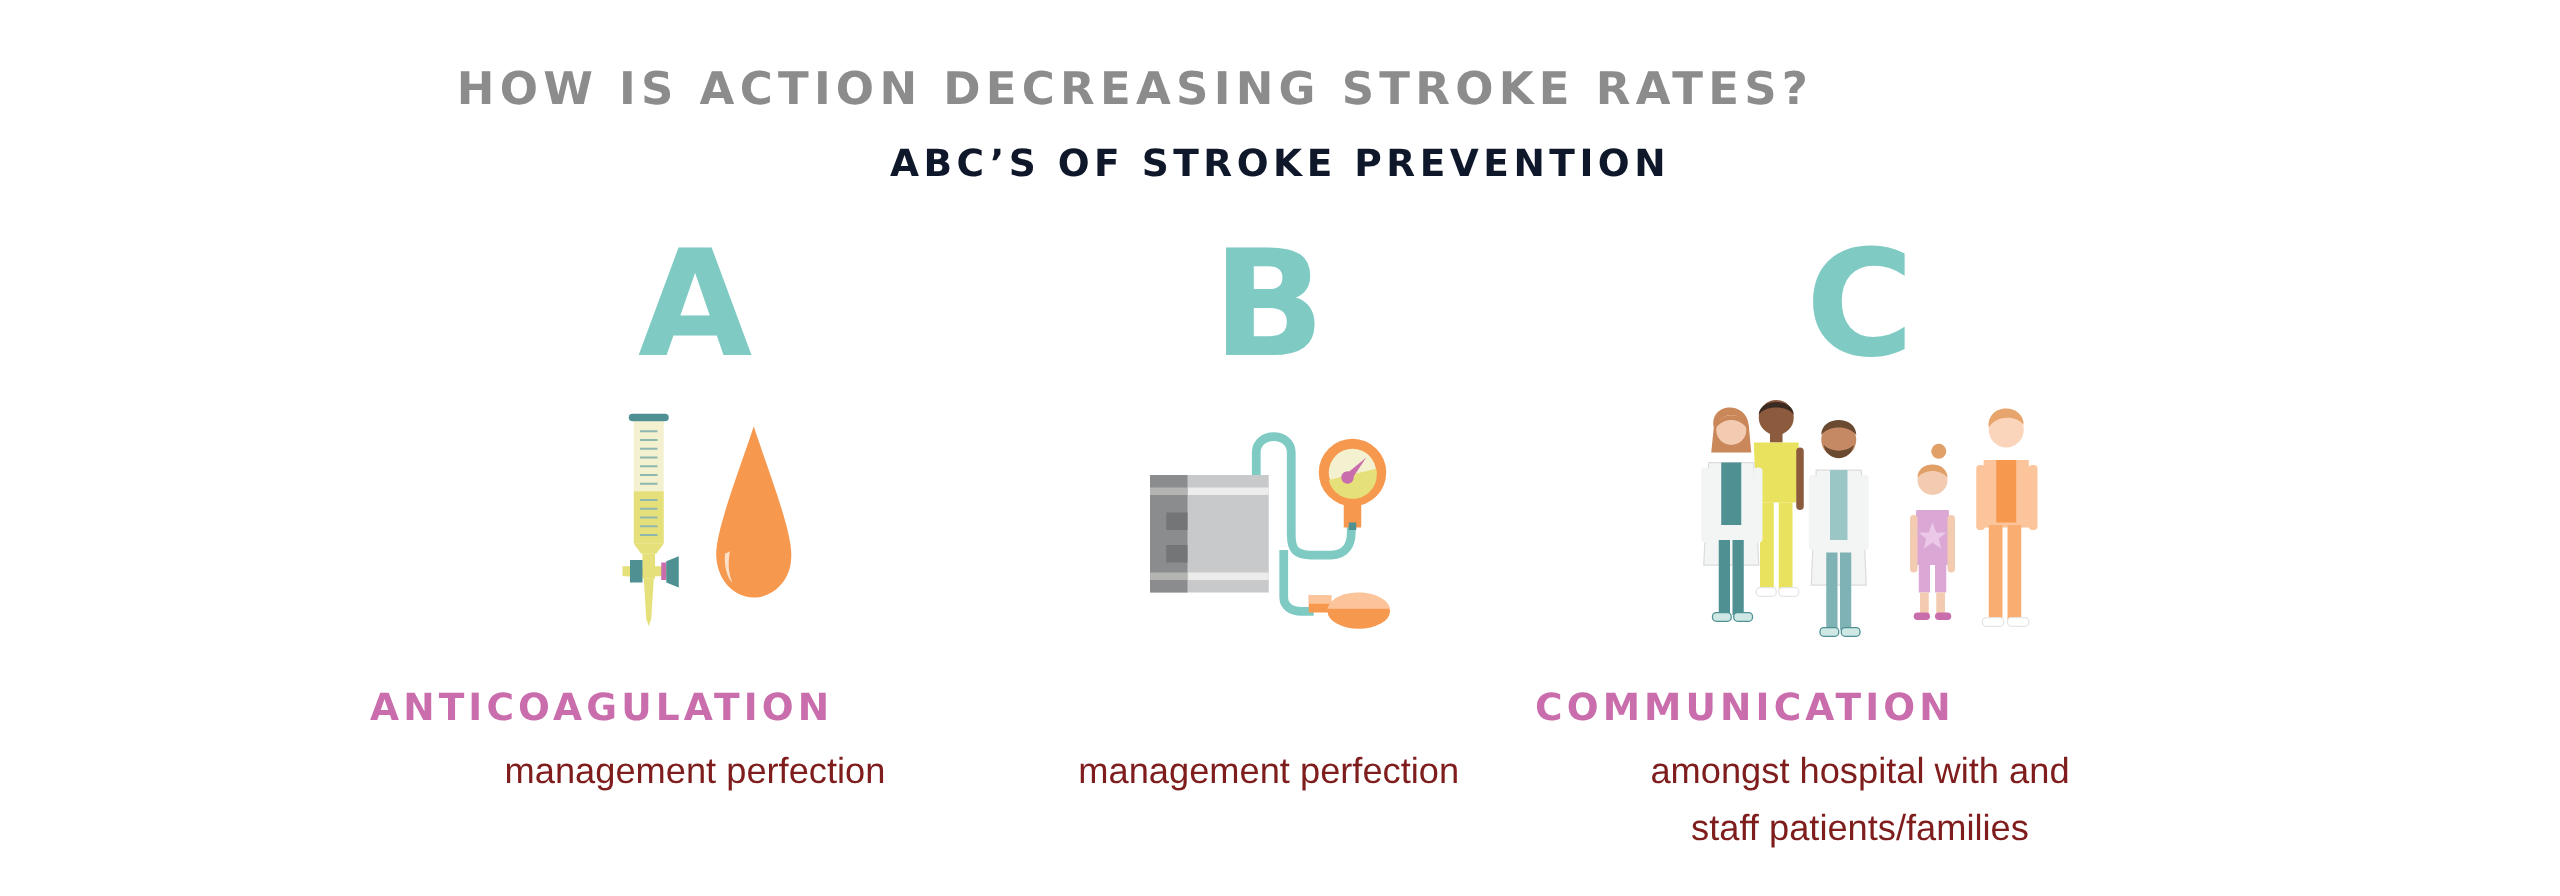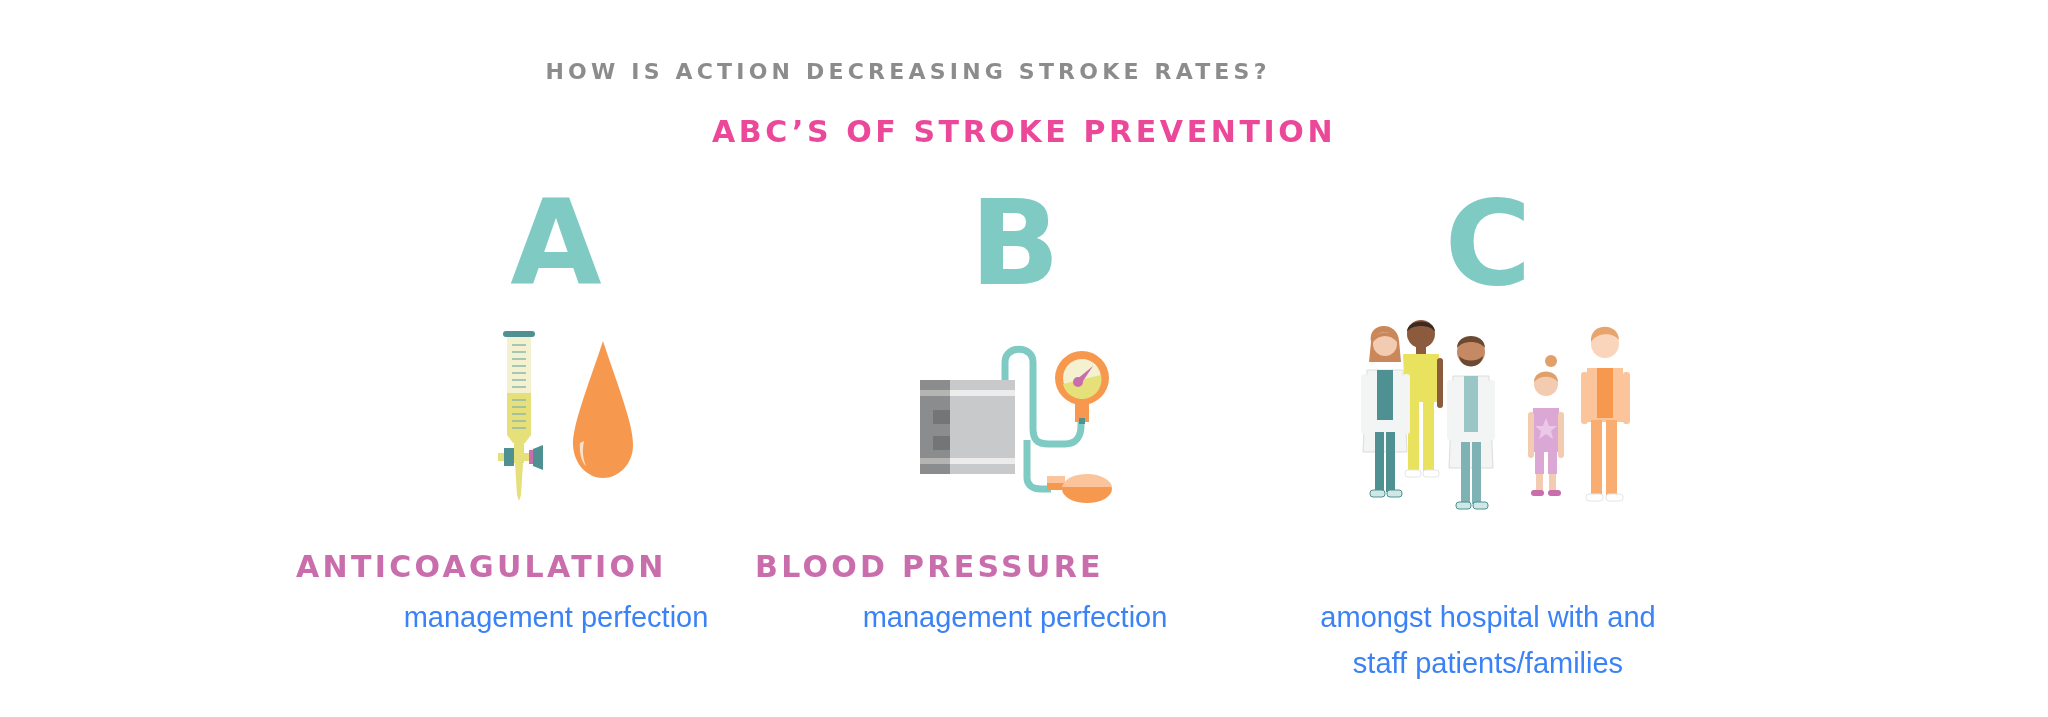--- a/index.html
+++ b/index.html
@@ -1,29 +1,29 @@
 <!DOCTYPE html>
 <html><head>
 <meta charset="utf-8">
 <style>
   html, body { margin:0; padding:0; background:#ffffff; }
   body { width:2048px; height:717px; position:relative; overflow:hidden;
          font-family:"DejaVu Sans", "Liberation Sans", sans-serif; }
   .title { position:absolute; left:0; width:1816px; top:52px; text-align:center;
-           font-size:22px; font-weight:bold; letter-spacing:4.2px; color:#8c8c8c; line-height:40px; }
+           font-size:36px; font-weight:bold; letter-spacing:4.2px; color:#8c8c8c; line-height:40px; }
   .subtitle { position:absolute; left:0; width:2048px; top:113px; text-align:center;
-              font-size:30px; font-weight:bold; letter-spacing:3.6px; color:#ec4899; line-height:38px; }
+              font-size:30px; font-weight:bold; letter-spacing:3.6px; color:#0f172a; line-height:38px; }
   .col { position:absolute; top:0; width:520px; height:717px; }
   .letter { position:absolute; left:0; width:100%; top:183px; text-align:center;
             font-family:"DejaVu Sans", sans-serif; font-weight:bold; font-size:118px; line-height:120px; color:#7fcbc4; }
   .icon { position:absolute; }
   .label { position:absolute; left:0; width:100%; top:548px; 
            font-size:30px; font-weight:bold; letter-spacing:3.3px; color:#c96dac; line-height:38px; }
   .desc { position:absolute; left:0; width:100%; top:594px; text-align:center;
-          font-family:"Liberation Sans", sans-serif; font-size:29px; color:#3b82f6; line-height:46px; }
+          font-family:"Liberation Sans", sans-serif; font-size:29px; color:#7f1d1d; line-height:46px; }
   .desc div { white-space:nowrap; }
 </style>
 </head>
 <body>
 
 <div class="title">HOW IS ACTION DECREASING STROKE RATES?</div>
 <div class="subtitle">ABC’S OF STROKE PREVENTION</div>
 
 <div class="col" style="left:296px;">
   <div class="letter">A</div>
@@ -95,21 +95,20 @@
       <circle cx="163" cy="42" r="5" fill="#c96dac"></circle>
     </g>
 
     <g>
       <rect x="132" y="136" width="18" height="14" fill="#f7984f"></rect>
       <ellipse cx="172" cy="149" rx="25" ry="14" fill="#f7984f"></ellipse>
       <path d="M147 147 C150 137, 162 134, 172 134 C185 134, 196 140, 197 147 Z" fill="#fcc49a"></path>
       <rect x="132" y="136" width="18" height="7" fill="#fcc49a"></rect>
     </g>
   </svg>
-  <div class="label">BLOOD PRESSURE</div>
   <div class="desc">
     <div>management perfection</div>
   </div>
 </div>
 
 <div class="col" style="left:1228px;">
   <div class="letter">C</div>
   <svg class="icon" style="left:125px; top:312px;" width="300" height="210" viewBox="0 0 300 210">
 
     <g>
@@ -174,17 +173,18 @@
       <path d="M234 56 L270 56 L272 110 L232 110 Z" fill="#fcc49a"></path>
       <rect x="244" y="56" width="16" height="50" fill="#f7984f"></rect>
       <rect x="228" y="60" width="7" height="52" rx="3" fill="#fcc49a"></rect>
       <rect x="270" y="60" width="7" height="52" rx="3" fill="#fcc49a"></rect>
       <rect x="238" y="108" width="11" height="76" fill="#f9ad70"></rect>
       <rect x="253" y="108" width="11" height="76" fill="#f9ad70"></rect>
       <rect x="233" y="182" width="17" height="7" rx="3" fill="#ffffff" stroke="#e5e5e5"></rect>
       <rect x="253" y="182" width="17" height="7" rx="3" fill="#ffffff" stroke="#e5e5e5"></rect>
     </g>
   </svg>
+  <div class="label">COMMUNICATION</div>
   <div class="desc">
     <div>amongst hospital with and</div>
     <div>staff patients/families</div>
   </div>
 </div>
 
 </body></html>

